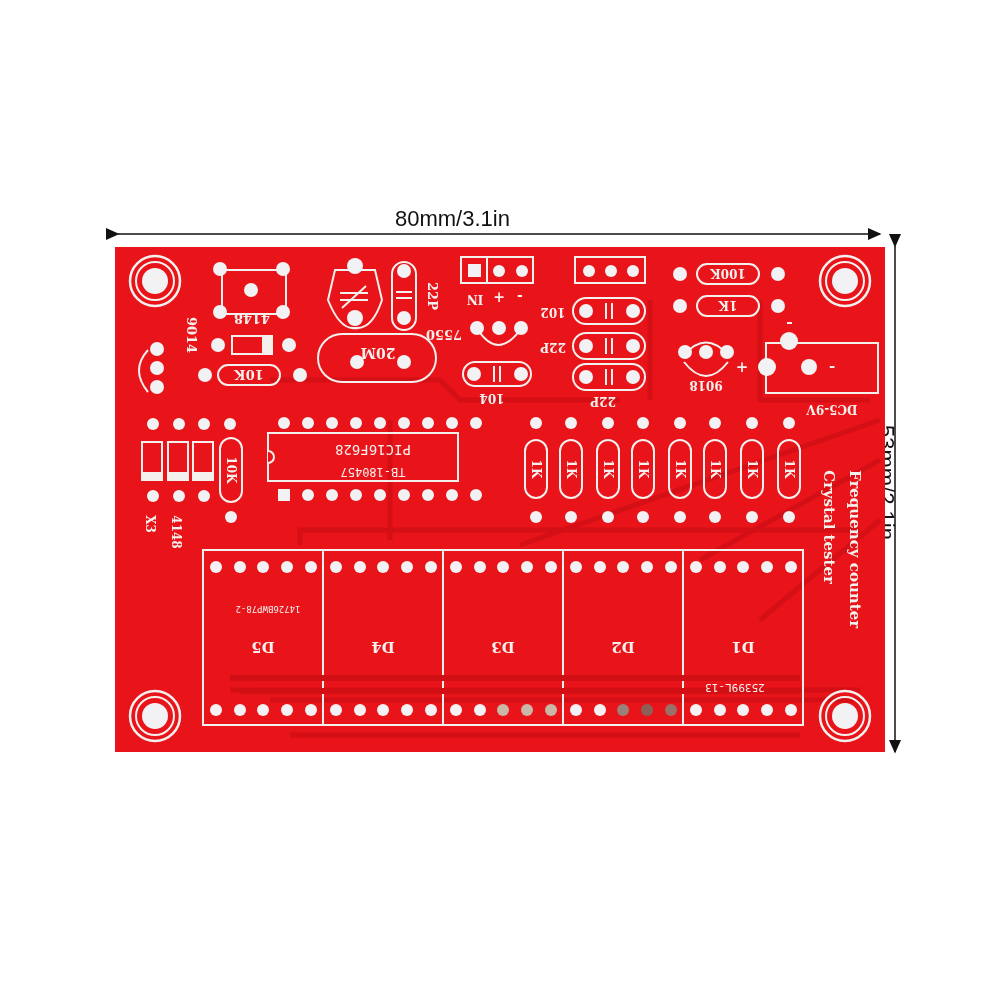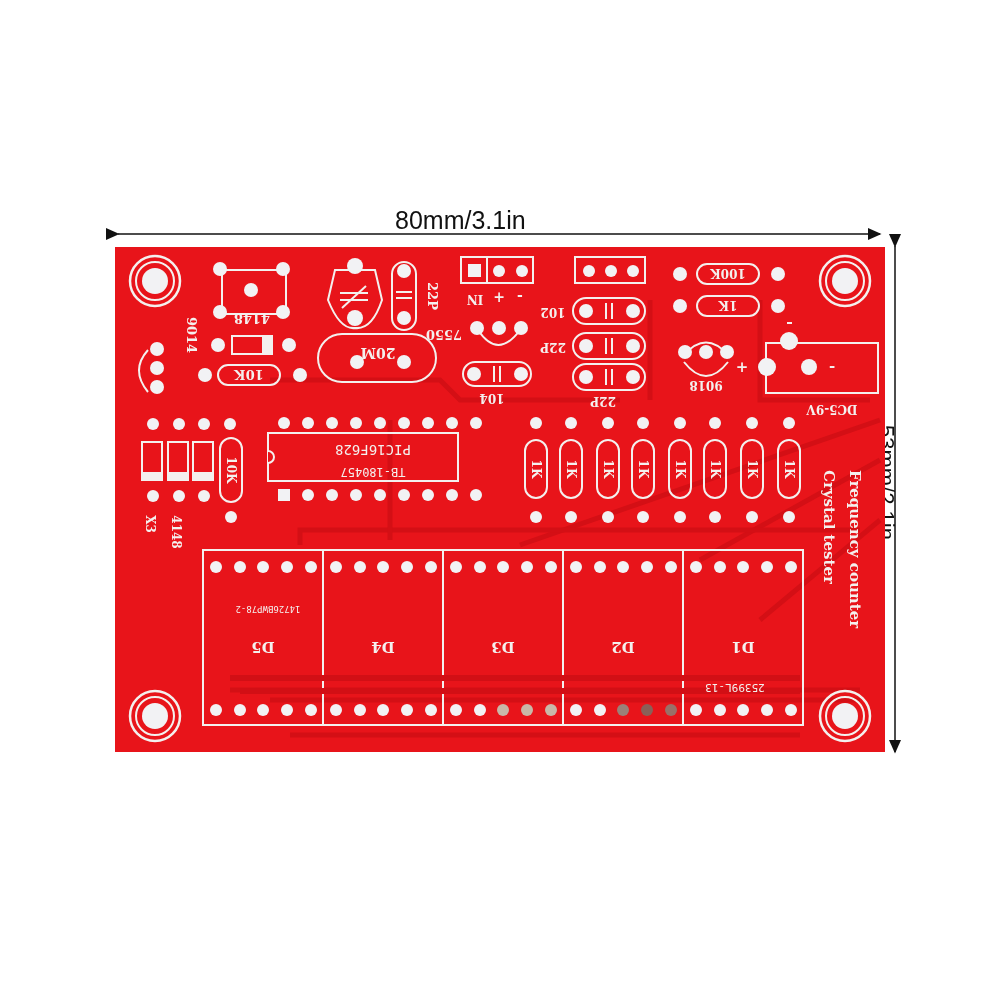--- a/index.html
+++ b/index.html
@@ -1,17 +1,17 @@
 <!DOCTYPE html>
 <html><head>
 <meta charset="utf-8">
 <style>
   html, body { margin:0; padding:0; background:#ffffff; }
   body { width:1001px; height:1001px; position:relative; overflow:hidden; font-family:"Liberation Sans", sans-serif; }
-  .dim-label-h { position:absolute; left:395px; top:206px; font-size:25px; color:#111; font-family:"Liberation Sans", sans-serif; letter-spacing:0px; }
+  .dim-label-h { position:absolute; left:395px; top:206px; font-size:22px; color:#111; font-family:"Liberation Sans", sans-serif; letter-spacing:0px; }
   .dim-label-v { position:absolute; left:899px; top:425px; font-size:22px; color:#111; transform:rotate(90deg); transform-origin:left top; white-space:nowrap; font-family:"Liberation Sans", sans-serif; }
   svg text { font-family:"DejaVu Serif", serif; font-weight:bold; }
   .mono { font-family:"DejaVu Sans Mono", monospace; font-weight:normal; }
 </style>
 </head>
 <body>
 
 <div class="dim-label-h">80mm/3.1in</div>
 <div class="dim-label-v">53mm/2.1in</div>
 

